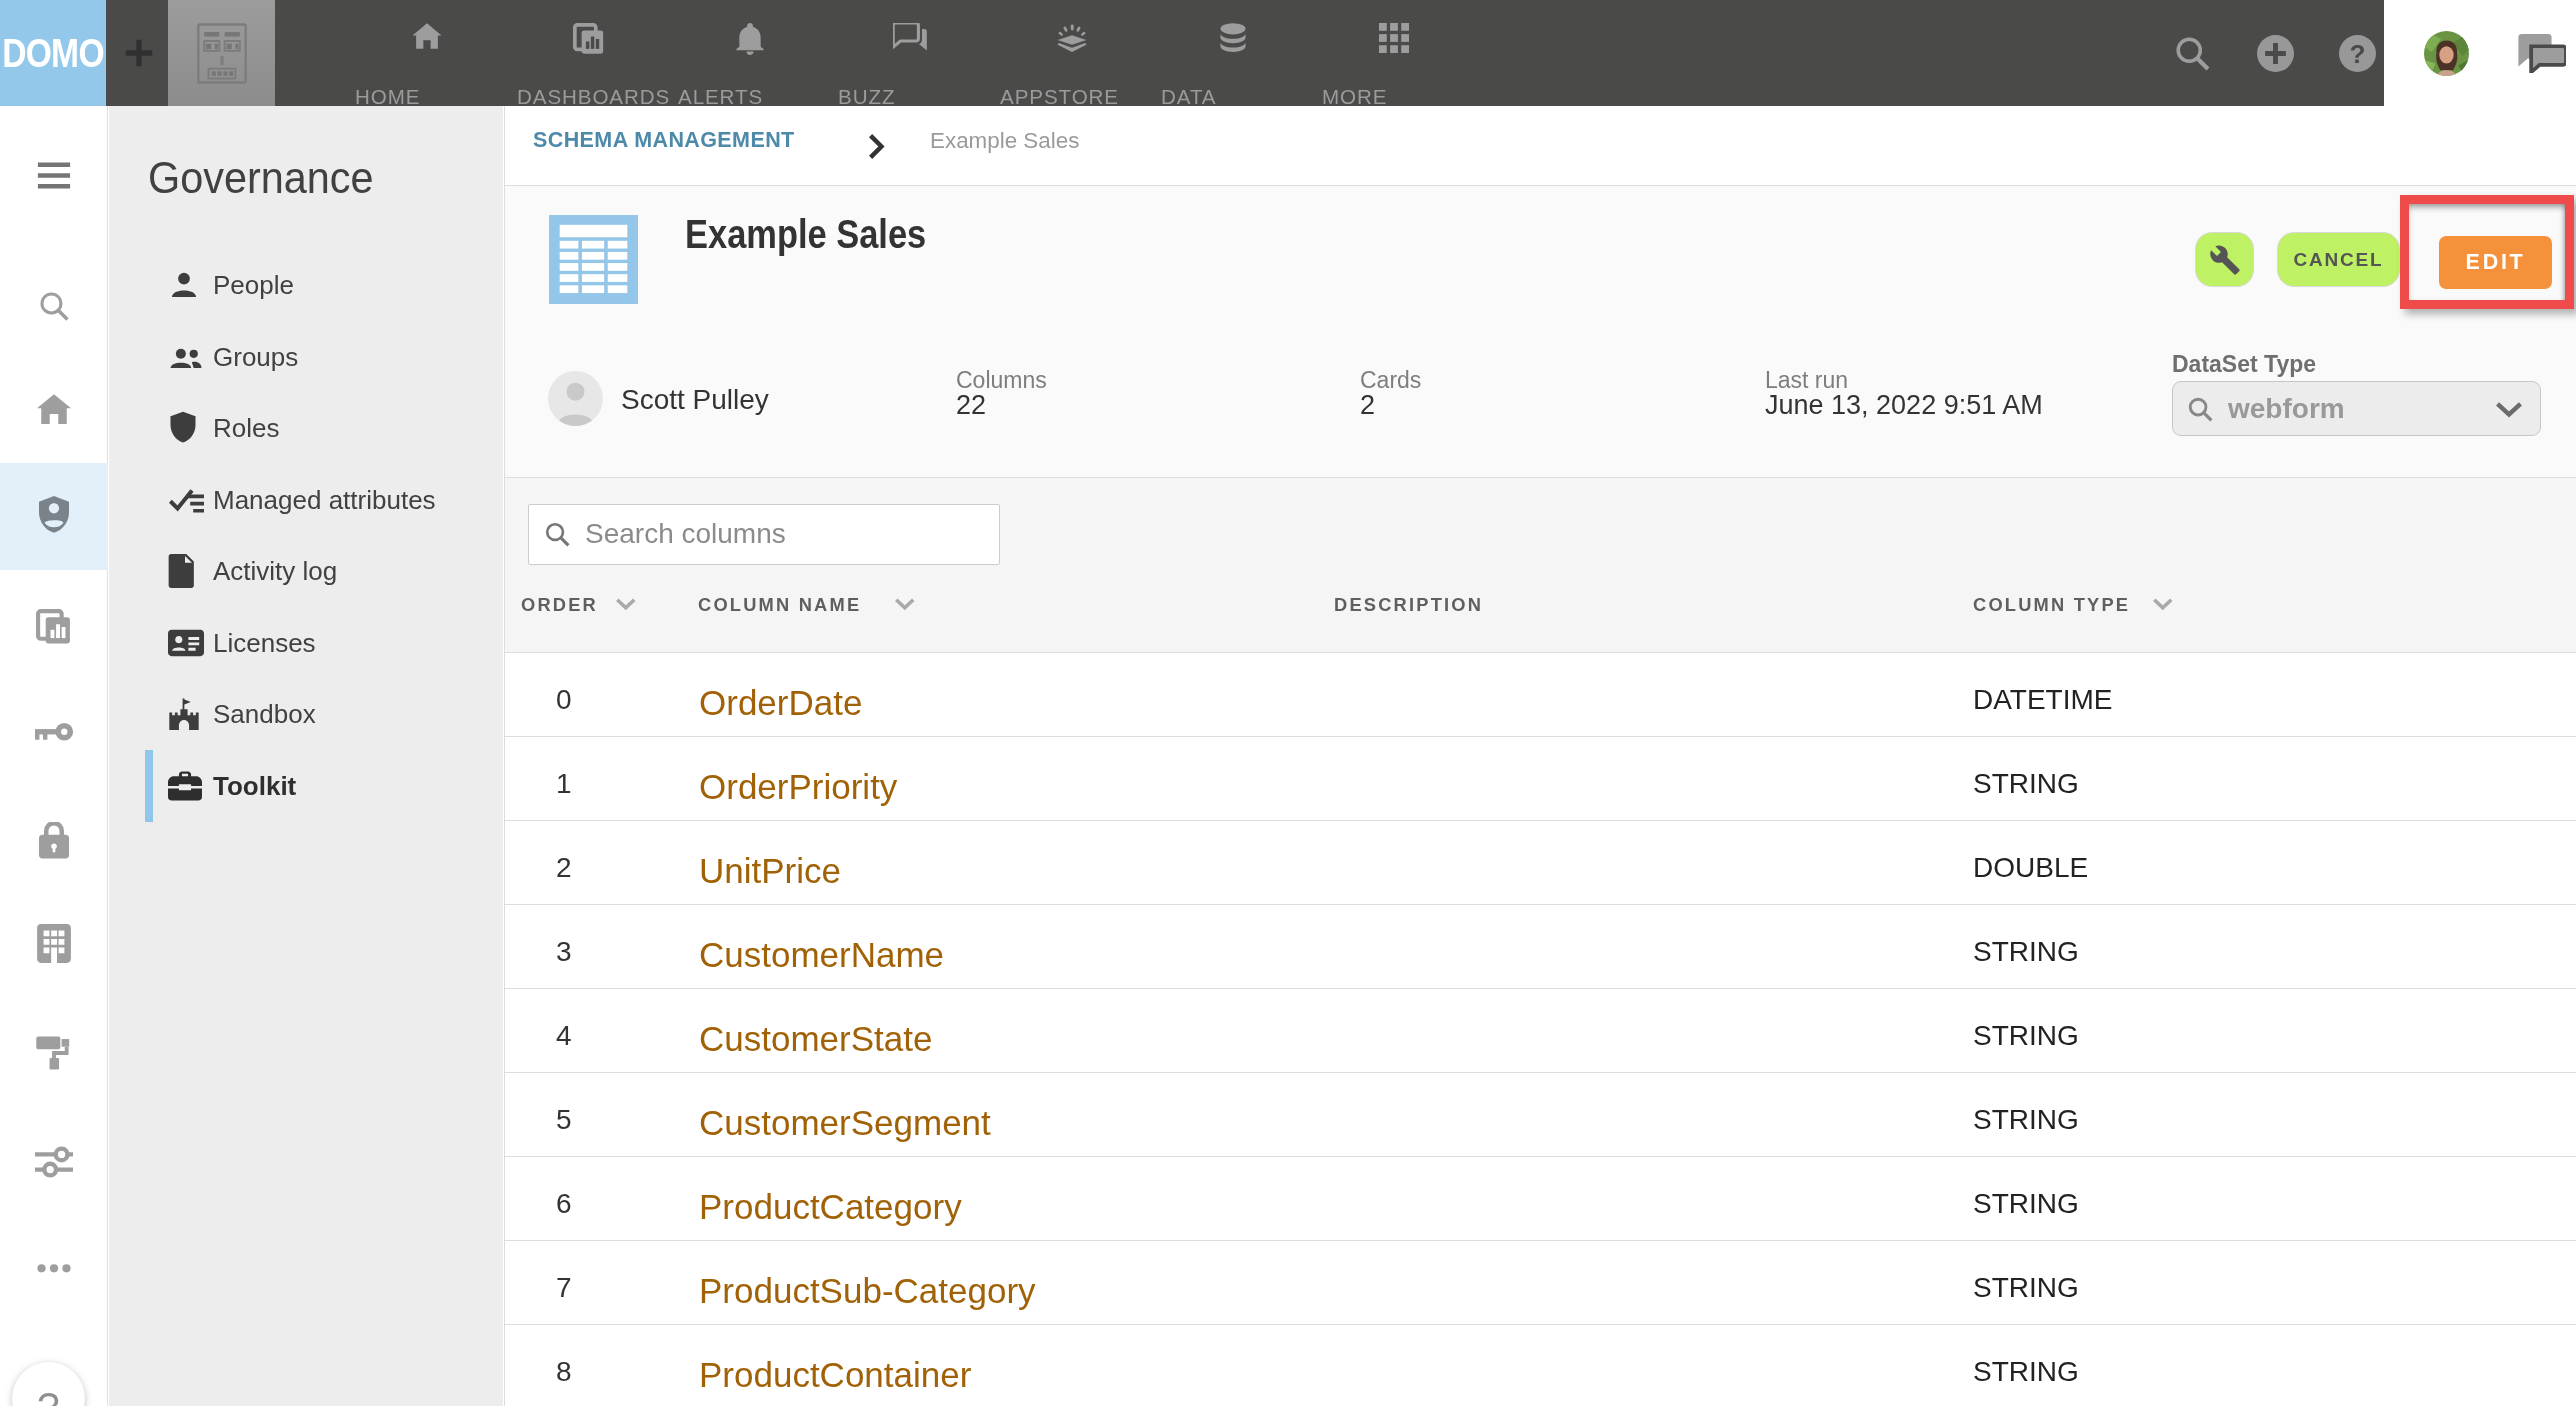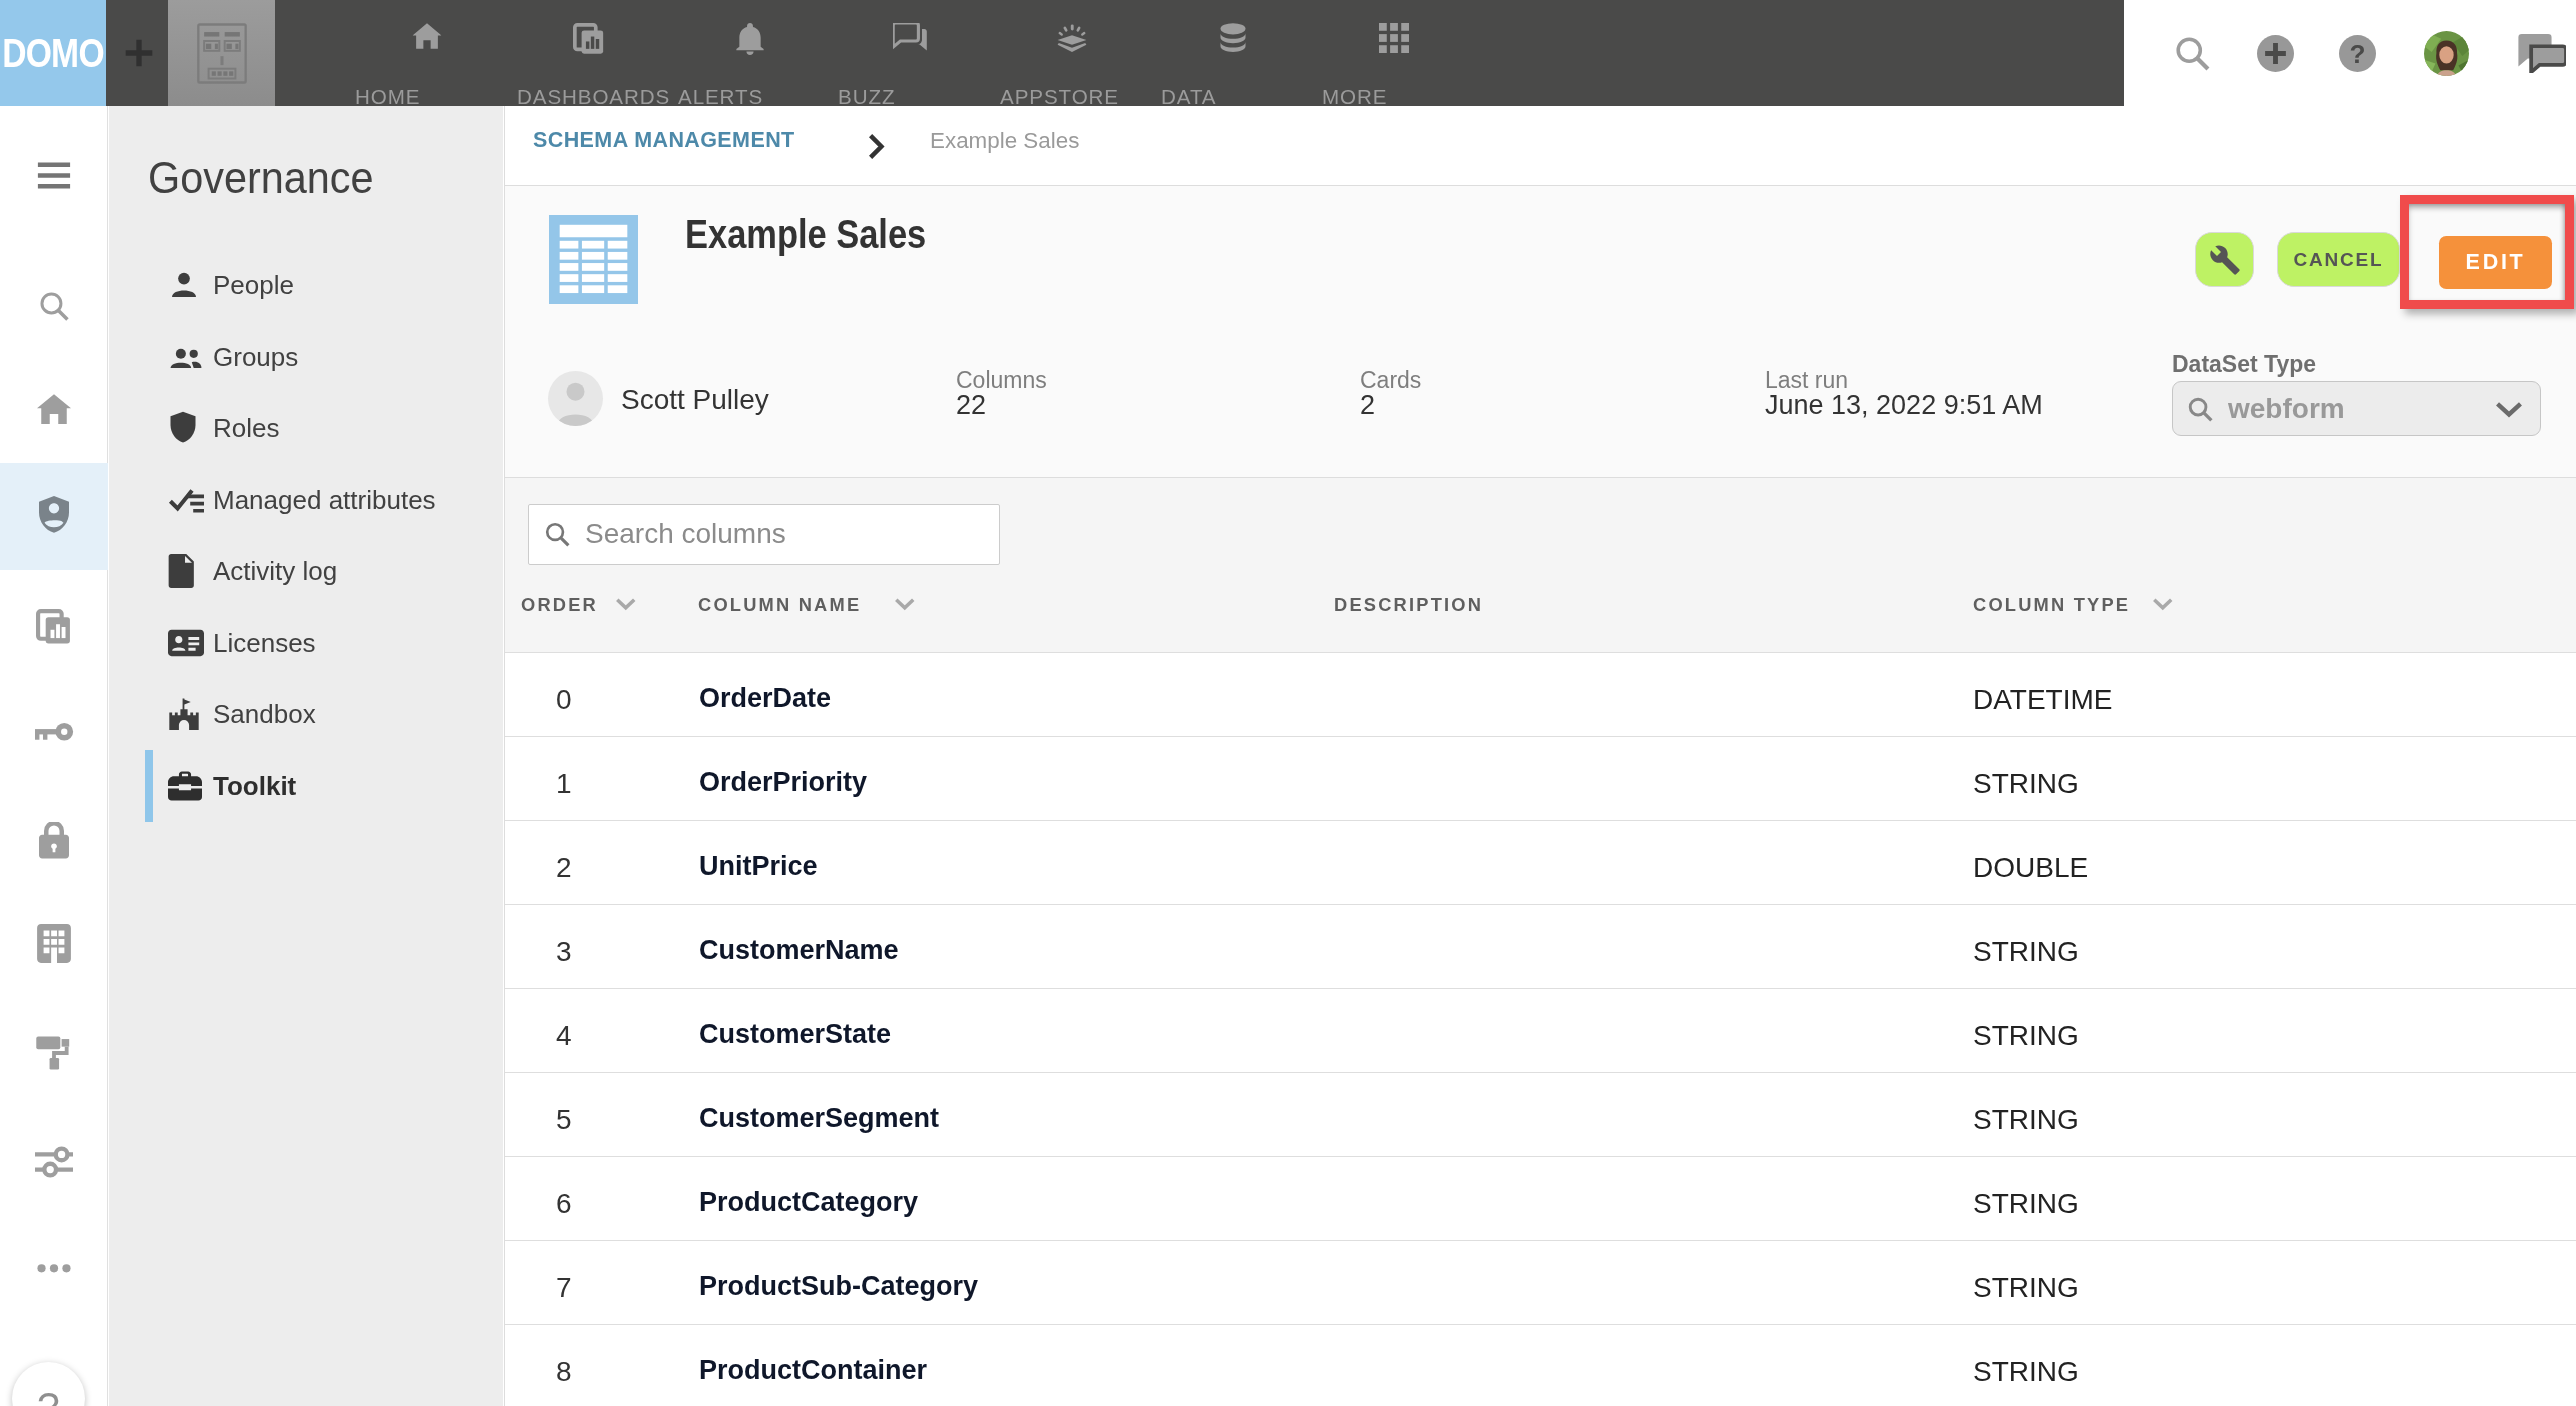--- a/index.html
+++ b/index.html
@@ -1,20 +1,20 @@
 <!DOCTYPE html>
 <html style="font-size:14.3px"><head>
 <meta charset="utf-8">
 <style>
   * { margin:0; padding:0; box-sizing:border-box; }
   html,body { width:2576px; height:1406px; overflow:hidden; background:#fff;
     font-family:"Liberation Sans", sans-serif; }
 
   
-  #topbar { position:absolute; left:0; top:0; width:2124px; height:106px; background:#4a4a49; }
+  #topbar { position:absolute; left:0; top:0; width:2384px; height:106px; background:#4a4a49; }
   #logo { position:absolute; left:0; top:0; width:106px; height:106px; background:#94c8eb;
     color:#fff; font-weight:bold; font-size:41px;
     display:flex; align-items:center; justify-content:center; overflow:hidden; }
   #logo span { transform:scaleX(0.82); letter-spacing:-0.9px; }
   #plustile { position:absolute; left:112px; top:0; width:54px; height:106px;
     display:flex; align-items:center; justify-content:center; }
   #robottile { position:absolute; left:168px; top:0; width:107px; height:106px;
     background:linear-gradient(180deg,#9c9c9c,#8c8c8c);
     display:flex; align-items:center; justify-content:center; }
   .navitem { position:absolute; top:0; height:106px; width:143px; }
@@ -67,21 +67,21 @@
 
   #midsect { position:absolute; left:0; top:371px; width:2072px; height:175px; background:#f5f5f5; border-top:0.9px solid #ddd; }
   #searchbox { position:absolute; left:23px; top:26px; width:472px; height:61px; background:#fff;
     border:1.8px solid #ccc; border-radius:2px; }
   #searchbox .ph { position:absolute; left:56px; top:12.5px; color:#8b8b8b; font-size:28px; }
   .th { position:absolute; color:#5f5f5f; font-weight:bold; font-size:18.3px; letter-spacing:2.2px; }
 
   #rows { position:absolute; left:0; top:546px; width:2072px; height:757px; background:#fff; }
   .row { position:relative; width:2072px; height:84px; border-top:1.8px solid #dedede; background:#fff; }
   .row .num { position:absolute; left:51px; top:31px; font-size:28px; color:#333; }
-  .row .nm  { position:absolute; left:194px; top:30px; font-size:27px; color:#0f172a;font-weight:bold; }
+  .row .nm  { position:absolute; left:194px; top:30px; font-size:35px; color:#a16207; }
   .row .tp  { position:absolute; left:1468px; top:31px; font-size:28px; color:#222; }
 </style>
 </head>
 <body>
 
 <div id="topbar">
   <div id="logo">
       <span>DOMO</span>
     </div>
   <div id="plustile">

